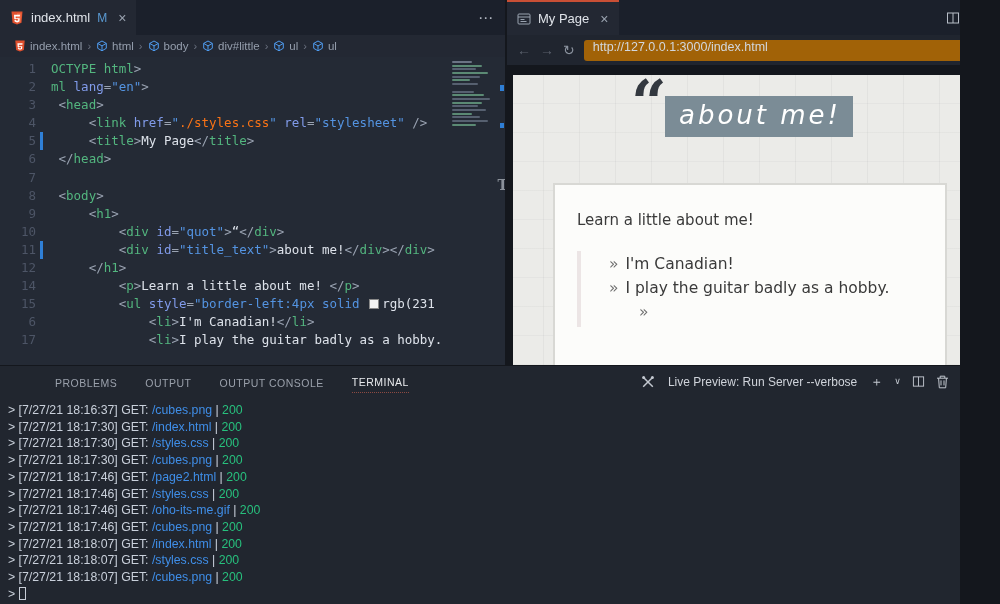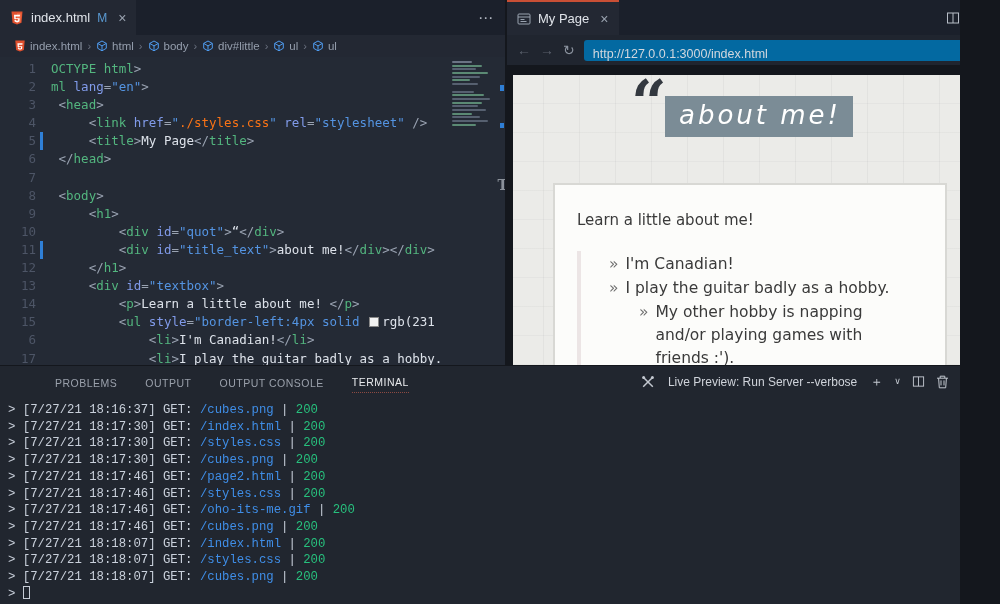--- a/index.html
+++ b/index.html
@@ -43,21 +43,21 @@
 
   .minimap { position:absolute; right:6px; top:4px; width:48px; height:300px; }
   .mm-bar { height:2px; margin-bottom:1.7px; border-radius:1px; }
   .mm-mark { position:absolute; right:-4px; width:4px; background:#2f7fd6; }
   .stray-T { position:absolute; right:-8px; top:116px; color:#8a9099; font:bold 14px "DejaVu Serif",serif; }
 
   
   .navbar { height:31px; background:#20252f; display:flex; align-items:center; gap:9px; padding:0 10px; border-bottom:1px solid #14171d; }
   .nav-ico { color:#8b939f; font-size:14px; cursor:pointer; line-height:1; }
   .nav-ico.dim { color:#5a616c; }
-  .url-box { flex:1; height:21px; background:#0369a1; border-radius:3px; display:flex; align-items:flex-end; padding:0 9px; font-size:12.5px; color:#d2d7de; }
+  .url-box { flex:1; height:21px; background:#a16207; border-radius:3px; display:flex; align-items:flex-start; padding:0 9px; font-size:12.5px; color:#d2d7de; }
   .preview { position:absolute; left:0; top:66px; right:0; bottom:0; overflow:hidden;
              background:#ebebe8;
              background-image:
                repeating-linear-gradient(90deg, rgba(110,112,118,.075) 0 1px, transparent 1px 36px),
                repeating-linear-gradient(0deg, rgba(110,112,118,.055) 0 1px, transparent 1px 29px);
              font-family:"DejaVu Sans","Liberation Sans",sans-serif; }
   .pv-topshade { position:absolute; left:0; top:0; right:0; height:9px; background:#14171d; }
   .pv-leftshade { position:absolute; left:0; top:0; width:6px; height:100%; background:#14171d; }
   .pv-quote { position:absolute; left:124px; top:0px; font:bold 62px "DejaVu Serif",serif; color:#33383f; z-index:3; }
   .pv-title { position:absolute; left:158px; top:30px; background:#7b8c96; color:#fff; font-style:italic; font-size:26px; letter-spacing:3px; padding:4px 12px 7px 14px; z-index:2; }
@@ -76,21 +76,21 @@
   
   .panel { position:absolute; left:0; top:365px; width:1000px; height:239px; background:#21262f; border-top:1px solid #14171d; }
   .panel-header { height:31px; display:flex; align-items:center; padding:0 12px 0 55px; }
   .ptab { font-size:10.5px; letter-spacing:.5px; color:#9aa0ab; margin-right:28px; padding:6px 0 4px; cursor:pointer; }
   .ptab.active { color:#e8eaed; border-bottom:1px dotted #8d4a42; }
   .panel-actions { margin-left:auto; display:flex; align-items:center; gap:11px; color:#c3c8d0; }
   .proc-label { font-size:12px; color:#cfd3da; margin:0 2px 0 2px; }
   .pa-ico { font-size:13px; line-height:1; cursor:pointer; color:#c3c8d0; }
   .pa-ico.small { font-size:9px; }
   .terminal { position:absolute; left:0; top:33px; right:0; bottom:4px; padding:3px 0 0 8px; overflow:hidden;
-              font-family:Liberation Mono, monospace; font-size:12.3px; line-height:16.7px; color:#c9d0db; white-space:pre; }
+              font-family:Liberation Sans, sans-serif; font-size:12.3px; line-height:16.7px; color:#c9d0db; white-space:pre; }
   .t-path { color:#3f8ee8; } .t-ok { color:#27c07d; }
   .t-cursor { display:inline-block; width:7px; height:13px; border:1px solid #c6ccd6; vertical-align:-2px; }
   svg.icon { display:block; }
 </style>
 </head>
 <body>
 
 <div id="window">
 
   <div class="left-group">
@@ -178,21 +178,20 @@
           <div class="code-line"><span class="ln">3</span><span class="modbar"></span><span class="ltext"><span class="tk-pn"> &lt;</span><span class="tk-tag">head</span><span class="tk-pn">&gt;</span></span></div>
           <div class="code-line"><span class="ln">4</span><span class="modbar"></span><span class="ltext"><span class="tk-pn">     &lt;</span><span class="tk-tag">link</span><span class="tk-pn"> </span><span class="tk-attr">href</span><span class="tk-pn">=</span><span class="tk-str">"</span><span class="tk-lnk">./styles.css</span><span class="tk-str">"</span><span class="tk-pn"> </span><span class="tk-attr">rel</span><span class="tk-pn">=</span><span class="tk-str">"stylesheet"</span><span class="tk-pn"> /&gt;</span></span></div>
           <div class="code-line"><span class="ln">5</span><span class="modbar on"></span><span class="ltext"><span class="tk-pn">     &lt;</span><span class="tk-tag">title</span><span class="tk-pn">&gt;</span><span class="tk-txt">My Page</span><span class="tk-pn">&lt;/</span><span class="tk-tag">title</span><span class="tk-pn">&gt;</span></span></div>
           <div class="code-line"><span class="ln">6</span><span class="modbar"></span><span class="ltext"><span class="tk-pn"> &lt;/</span><span class="tk-tag">head</span><span class="tk-pn">&gt;</span></span></div>
           <div class="code-line"><span class="ln">7</span><span class="modbar"></span><span class="ltext"></span></div>
           <div class="code-line"><span class="ln">8</span><span class="modbar"></span><span class="ltext"><span class="tk-pn"> &lt;</span><span class="tk-tag">body</span><span class="tk-pn">&gt;</span></span></div>
           <div class="code-line"><span class="ln">9</span><span class="modbar"></span><span class="ltext"><span class="tk-pn">     &lt;</span><span class="tk-tag">h1</span><span class="tk-pn">&gt;</span></span></div>
           <div class="code-line"><span class="ln">10</span><span class="modbar"></span><span class="ltext"><span class="tk-pn">         &lt;</span><span class="tk-tag">div</span><span class="tk-pn"> </span><span class="tk-attr">id</span><span class="tk-pn">=</span><span class="tk-str">"quot"</span><span class="tk-pn">&gt;</span><span class="tk-txt">“</span><span class="tk-pn">&lt;/</span><span class="tk-tag">div</span><span class="tk-pn">&gt;</span></span></div>
           <div class="code-line"><span class="ln">11</span><span class="modbar on"></span><span class="ltext"><span class="tk-pn">         &lt;</span><span class="tk-tag">div</span><span class="tk-pn"> </span><span class="tk-attr">id</span><span class="tk-pn">=</span><span class="tk-str">"title_text"</span><span class="tk-pn">&gt;</span><span class="tk-txt">about me!</span><span class="tk-pn">&lt;/</span><span class="tk-tag">div</span><span class="tk-pn">&gt;&lt;/</span><span class="tk-tag">div</span><span class="tk-pn">&gt;</span></span></div>
           <div class="code-line"><span class="ln">12</span><span class="modbar"></span><span class="ltext"><span class="tk-pn">     &lt;/</span><span class="tk-tag">h1</span><span class="tk-pn">&gt;</span></span></div>
-          <div class="code-line"><span class="ln">13</span><span class="modbar"></span><span class="ltext"><span class="tk-pn">     &lt;</span><span class="tk-tag">div</span><span class="tk-pn"> </span><span class="tk-attr">id</span><span class="tk-pn">=</span><span class="tk-str">"textbox"</span><span class="tk-pn">&gt;</span></span></div>
           <div class="code-line"><span class="ln">14</span><span class="modbar"></span><span class="ltext"><span class="tk-pn">         &lt;</span><span class="tk-tag">p</span><span class="tk-pn">&gt;</span><span class="tk-txt">Learn a little about me! </span><span class="tk-pn">&lt;/</span><span class="tk-tag">p</span><span class="tk-pn">&gt;</span></span></div>
           <div class="code-line"><span class="ln">15</span><span class="modbar"></span><span class="ltext"><span class="tk-pn">         &lt;</span><span class="tk-tag">ul</span><span class="tk-pn"> </span><span class="tk-attr">style</span><span class="tk-pn">=</span><span class="tk-str">"border-left:4px solid </span><span class="tk-swatch"></span><span class="tk-txt">rgb(231</span></span></div>
           <div class="code-line"><span class="ln">6</span><span class="modbar"></span><span class="ltext"><span class="tk-pn">             &lt;</span><span class="tk-tag">li</span><span class="tk-pn">&gt;</span><span class="tk-txt">I'm Canadian!</span><span class="tk-pn">&lt;/</span><span class="tk-tag">li</span><span class="tk-pn">&gt;</span></span></div>
           <div class="code-line"><span class="ln">17</span><span class="modbar"></span><span class="ltext"><span class="tk-pn">             &lt;</span><span class="tk-tag">li</span><span class="tk-pn">&gt;</span><span class="tk-txt">I play the guitar badly as a hobby.</span></span></div>
         </div>
       <div class="minimap" id="minimap">
         <span class="stray-T">T</span>
       <div class="mm-bar" style="width: 20px; background: rgb(107, 116, 132);"></div>
           <div class="mm-bar" style="width: 30px; background: rgb(91, 138, 116);"></div>
           <div class="mm-bar" style="width: 24px; background: rgb(86, 96, 112);"></div>
@@ -260,21 +259,20 @@
             <div class="pv-li">
               <span class="mark">»</span>
               <span>I'm Canadian!</span>
             </div>
             <div class="pv-li">
               <span class="mark">»</span>
               <span>I play the guitar badly as a hobby.</span>
             </div>
             <div class="pv-li pv-sub">
               <span class="mark">»</span>
-              <span class="subtext">My other hobby is napping and/or playing games with friends :').</span>
             </div>
 
           </div>
         </div>
       </div>
       <div class="pv-scroll">
         <span class="arr">▲</span>
         <div class="pv-thumb"></div>
       </div>
     </div>

